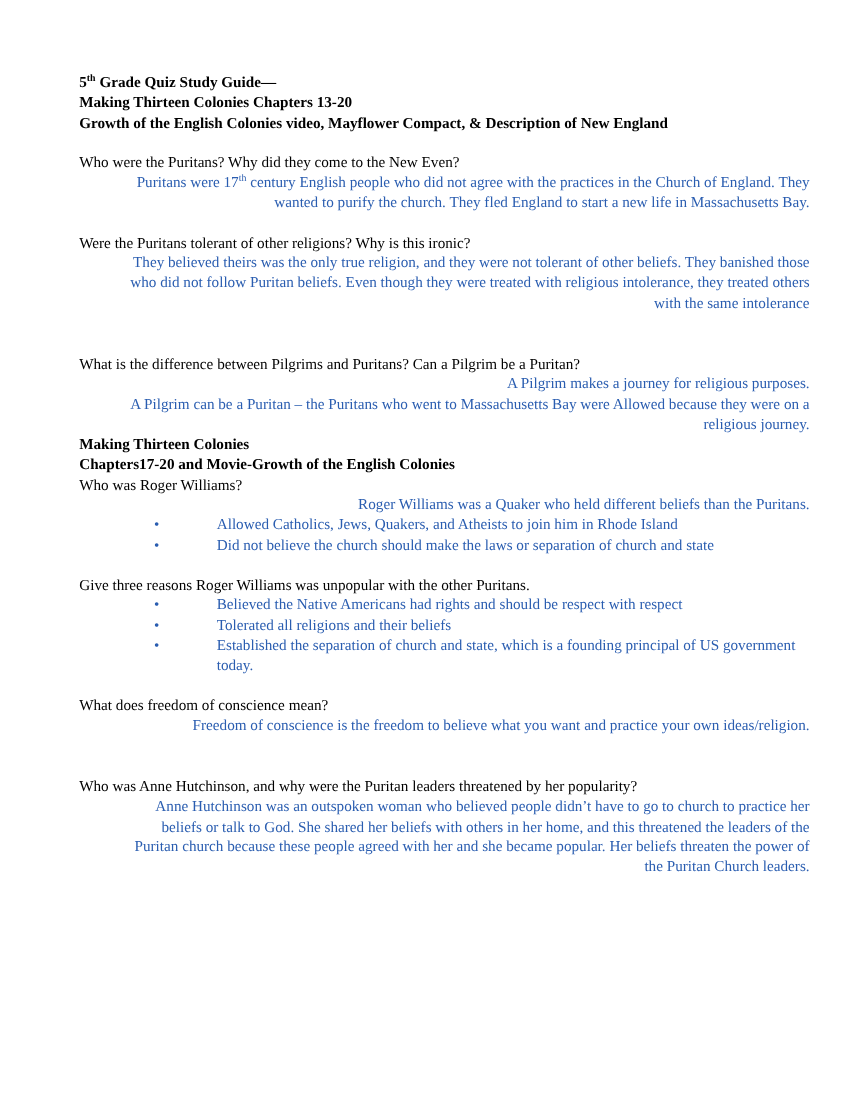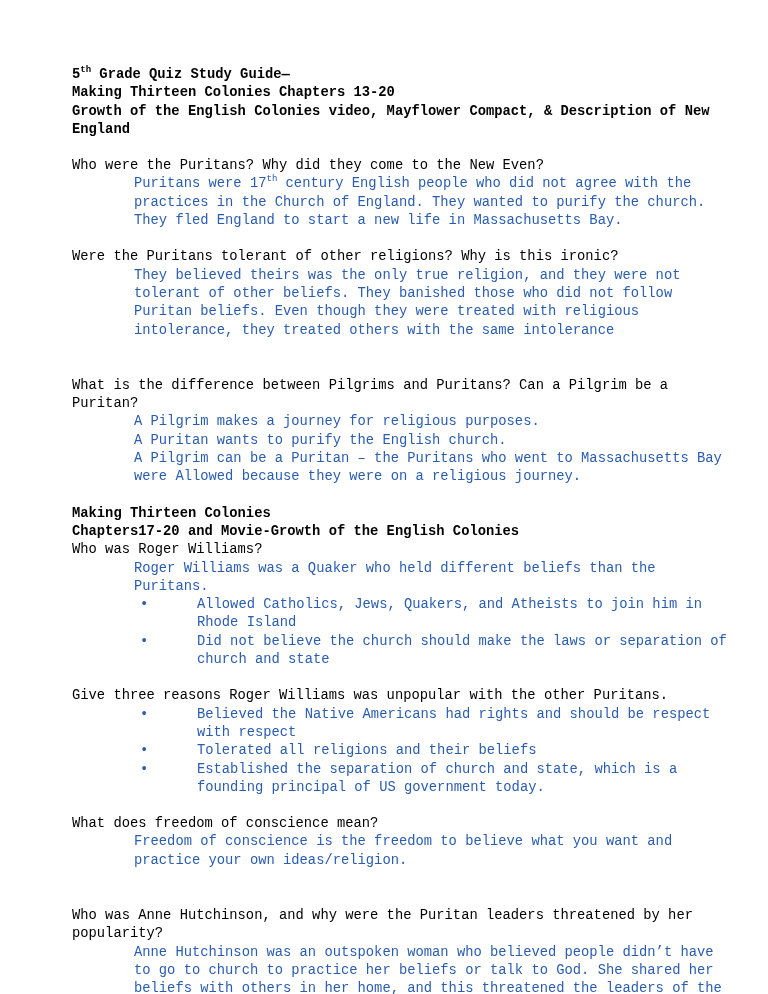--- a/index.html
+++ b/index.html
@@ -2,32 +2,32 @@
 <html style="--answer-blue: #2a5db0; --ink: #000000; --paper: #ffffff;"><head>
 <meta charset="utf-8">
 <style>
   :root { --answer-blue: #2a5db0; --ink: #000000; --paper: #ffffff; }
   * { margin:0; padding:0; box-sizing:border-box; }
   html, body { background:#ffffff; }
   body { width:768px; height:994px; overflow:hidden; }
   .doc-page {
     width:768px; height:994px; background:var(--paper);
     padding:66px 32px 40px 72px;
-    font-family:Liberation Mono, monospace;
+    font-family:Liberation Serif, serif;
     font-size:13.8px; line-height:18.3px; color:var(--ink);
     overflow:hidden;
   }
   .bold { font-weight:700; }
   sup { font-size:9px; vertical-align:super; line-height:0; }
   .question { color:var(--ink); }
-  .answer { color:var(--answer-blue); margin-left:62px; }
+  .answer { color:var(--answer-blue); margin-left:45px;text-align:right; }
   .answer-line { color:var(--answer-blue); }
   .qa-block { margin-top:18px; }
   .gap-large { margin-top:37px; }
-  .section-header { margin-top:18px; font-weight:700; }
+  .section-header { font-weight:700; }
   .bullets { margin-left:68px; color:var(--answer-blue); }
   .bullet-item { display:flex; }
   .bullet-marker { width:20px; flex:0 0 20px; }
   .bullet-text { flex:1;margin-left:37px; }
 </style>
 </head>
 <body>
 
 <div class="doc-page">
 
@@ -44,21 +44,20 @@
 
   <div class="qa-block">
     <div class="question">Were the Puritans tolerant of other religions? Why is this ironic?</div>
     <div class="answer">They believed theirs was the only true religion, and they were not tolerant of other beliefs. They banished those who did not follow Puritan beliefs. Even though they were treated with religious intolerance, they treated others with the same intolerance</div>
   </div>
 
   <div class="qa-block gap-large">
     <div class="question">What is the difference between Pilgrims and Puritans? Can a Pilgrim be a Puritan?</div>
     <div class="answer">
       <div class="answer-line">A Pilgrim makes a journey for religious purposes.</div>
-      <div class="answer-line">A Puritan wants to purify the English church.</div>
       <div class="answer-line">A Pilgrim can be a Puritan – the Puritans who went to Massachusetts Bay were Allowed because they were on a religious journey.</div>
     </div>
   </div>
 
   <div class="section-header">
     <div>Making Thirteen Colonies</div>
     <div>Chapters17-20 and Movie-Growth of the English Colonies</div>
   </div>
 
   <div class="qa-block" style="margin-top:0;">

